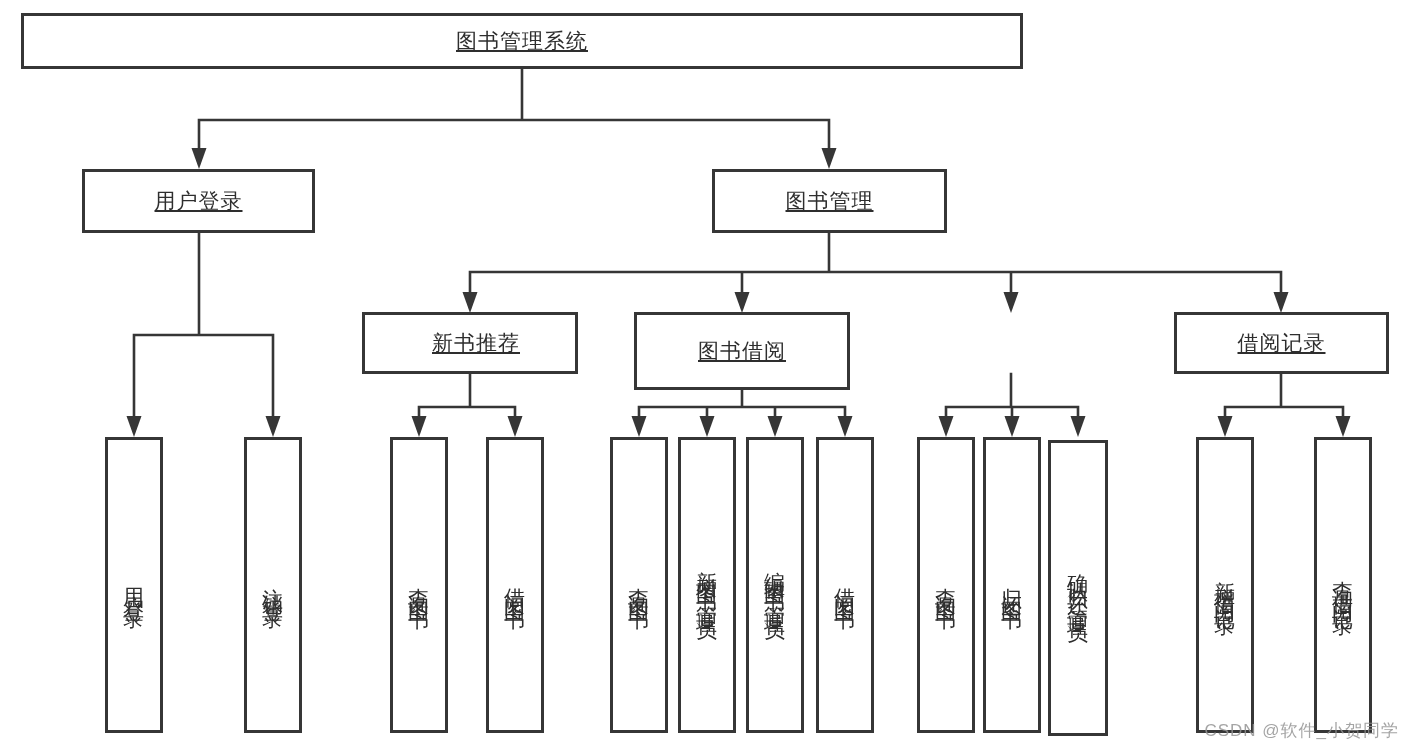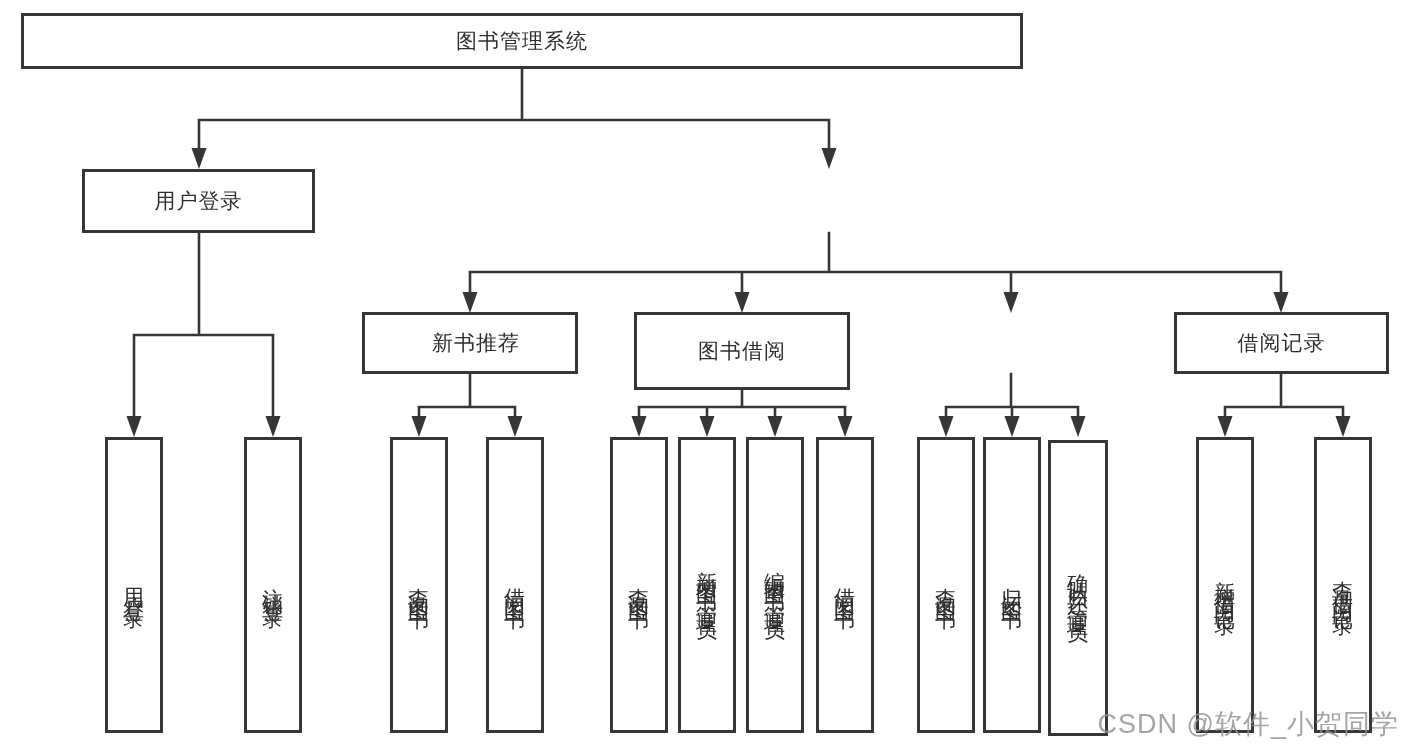--- a/index.html
+++ b/index.html
@@ -17,20 +17,21 @@
     background:#ffffff;
     display:flex;
     align-items:center;
     justify-content:center;
     color:#2e2e2e;
   }
   .h-node{
     font-size:21px;
     letter-spacing:1px;
     white-space:nowrap;
+    text-decoration:underline;
   }
   .leaf{
     writing-mode:vertical-rl;
     font-size:21px;
     line-height:1;
     letter-spacing:7px;
     top:437px;
     height:296px;
     width:58px;
   }
@@ -47,21 +48,21 @@
     stroke-linecap:square;
   }
   #connectors polygon{
     fill:#363636;
     stroke:none;
   }
   .watermark{
     position:absolute;
     right:6px;
     bottom:5px;
-    font-size:27px;
+    font-size:17px;
     color:rgba(148,148,148,0.85);
     letter-spacing:1px;
     white-space:nowrap;
   }
 </style>
 </head>
 <body>
 
 <div id="canvas">
 
@@ -100,20 +101,23 @@
     <polygon points="1217.5,416 1232.5,416 1225,437"></polygon>
     <polygon points="1335.5,416 1350.5,416 1343,437"></polygon>
   </svg>
 
   <div class="node h-node" style="left:21px;top:13px;width:1002px;height:56px;">
     <span>图书管理系统</span>
   </div>
 
   <div class="node h-node" style="left:82px;top:169px;width:233px;height:64px;">
     <span>用户登录</span>
+  </div>
+  <div class="node h-node" style="left:712px;top:169px;width:235px;height:64px;">
+    <span>图书管理</span>
   </div>
 
   <div class="node h-node" style="left:362px;top:312px;width:216px;height:62px;padding-left:12px;">
     <span>新书推荐</span>
   </div>
   <div class="node h-node" style="left:634px;top:312px;width:216px;height:78px;">
     <span>图书借阅</span>
   </div>
   <div class="node h-node" style="left:1174px;top:312px;width:215px;height:62px;">
     <span>借阅记录</span>

